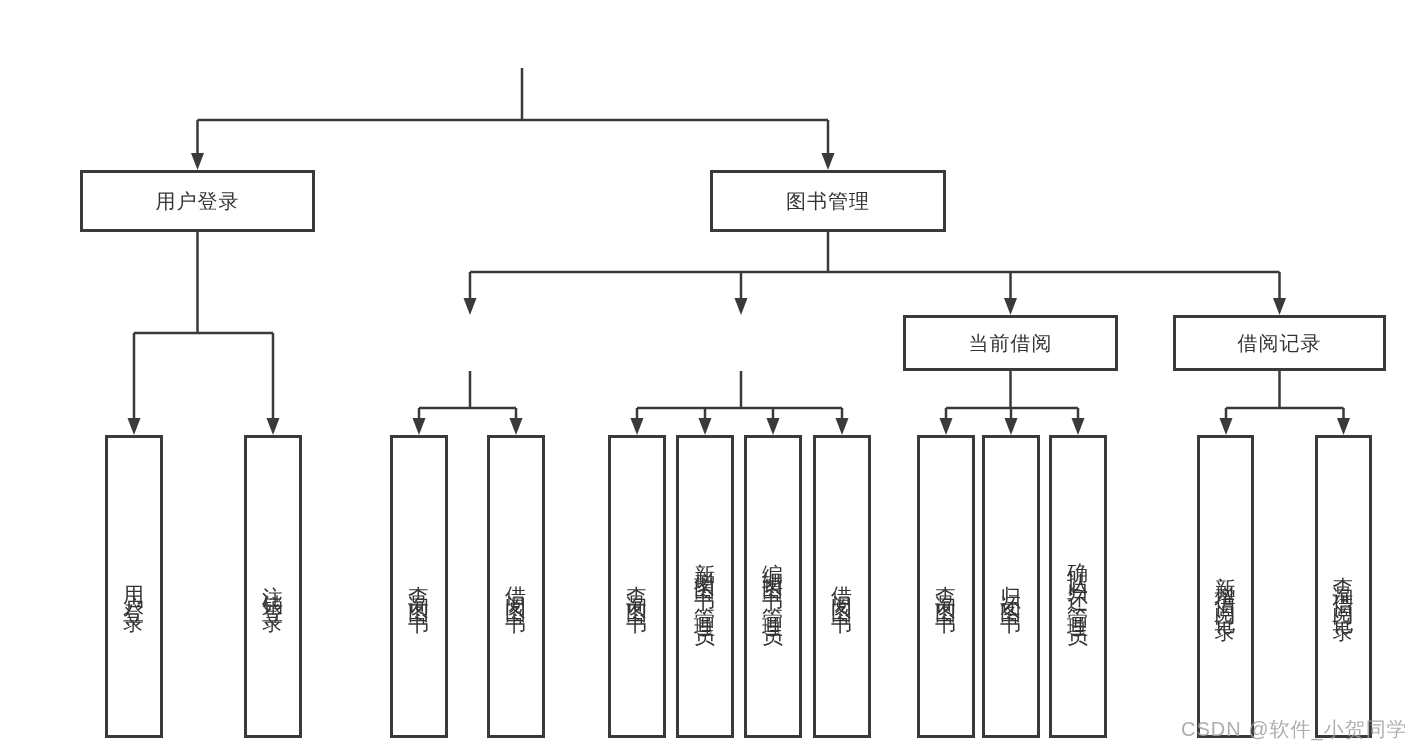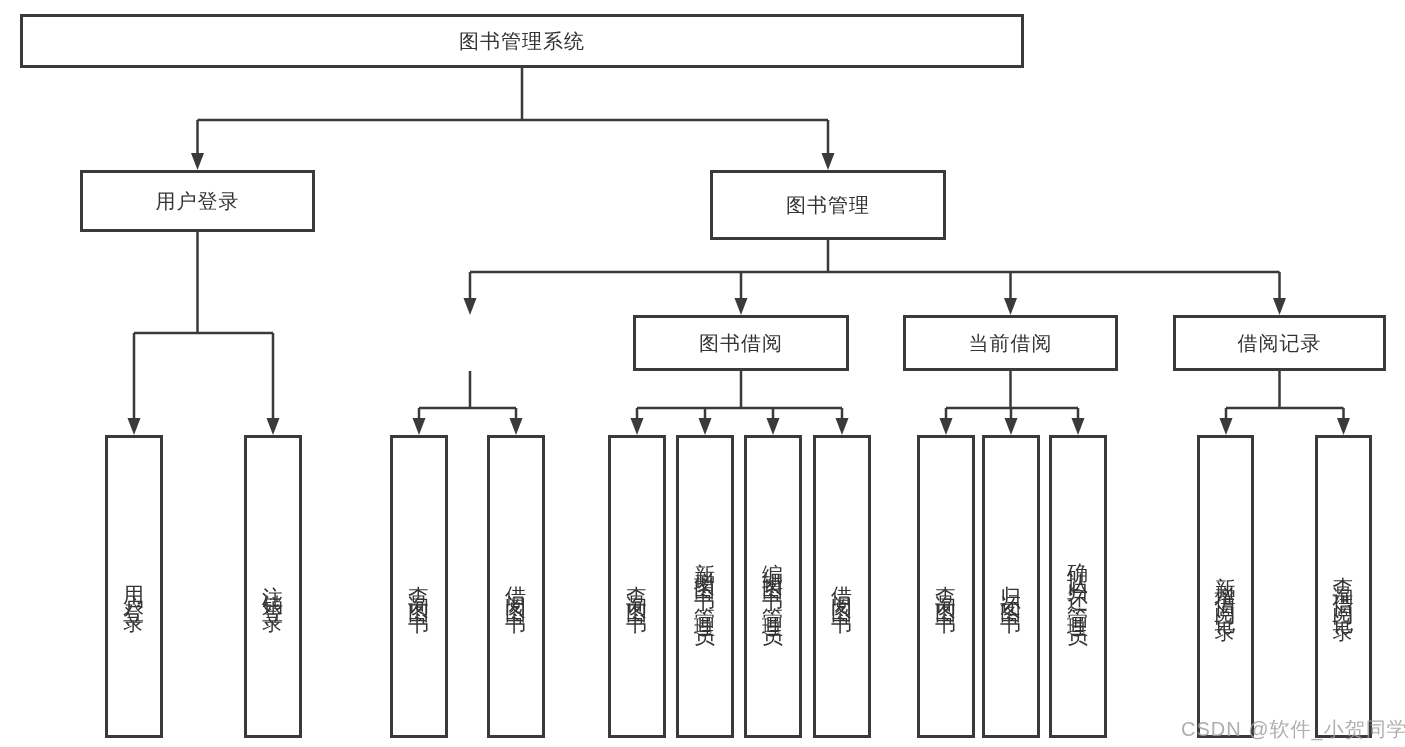--- a/index.html
+++ b/index.html
@@ -112,26 +112,24 @@
       <polygon points="1004.5,418 1017.5,418 1011,435"></polygon>
       <polygon points="1071.5,418 1084.5,418 1078,435"></polygon>
     </g>
     <g>
       <path d="M1279.5 371 V408 M1226 408 H1343.5 M1226 408 V419 M1343.5 408 V419"></path>
       <polygon points="1219.5,418 1232.5,418 1226,435"></polygon>
       <polygon points="1337,418 1350,418 1343.5,435"></polygon>
     </g>
   </svg>
 
-  <div class="node" style="left:20px; top:14px; width:1004px; height:54px;">图书管理系统</div>
 
   <div class="node" style="left:80px; top:170px; width:235px; height:62px;">用户登录</div>
-  <div class="node" style="left:710px; top:170px; width:236px; height:70px;">图书管理</div>
+  <div class="node" style="left:710px; top:170px; width:236px; height:62px;">图书管理</div>
 
-  <div class="node" style="left:633px; top:315px; width:216px; height:56px;">图书借阅</div>
   <div class="node" style="left:903px; top:315px; width:215px; height:56px;">当前借阅</div>
   <div class="node" style="left:1173px; top:315px; width:213px; height:56px;">借阅记录</div>
 
   <div class="vnode" style="left:105px;">
     <span class="vtext">用户登录</span>
   </div>
   <div class="vnode" style="left:244px;">
     <span class="vtext">注销登录</span>
   </div>
 

